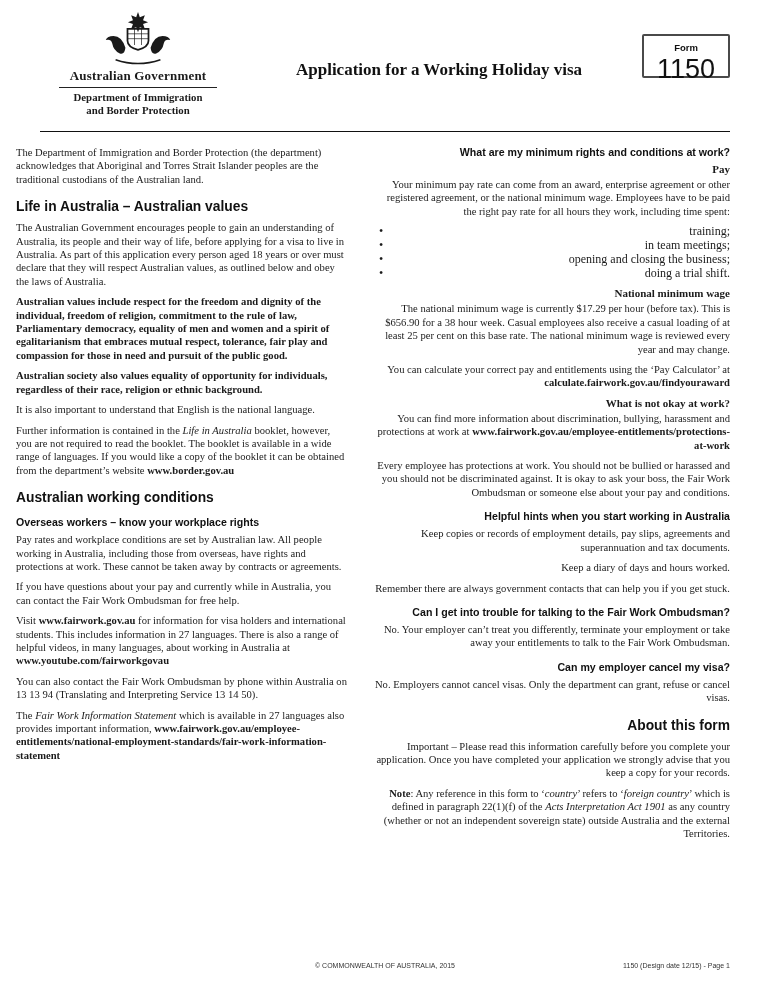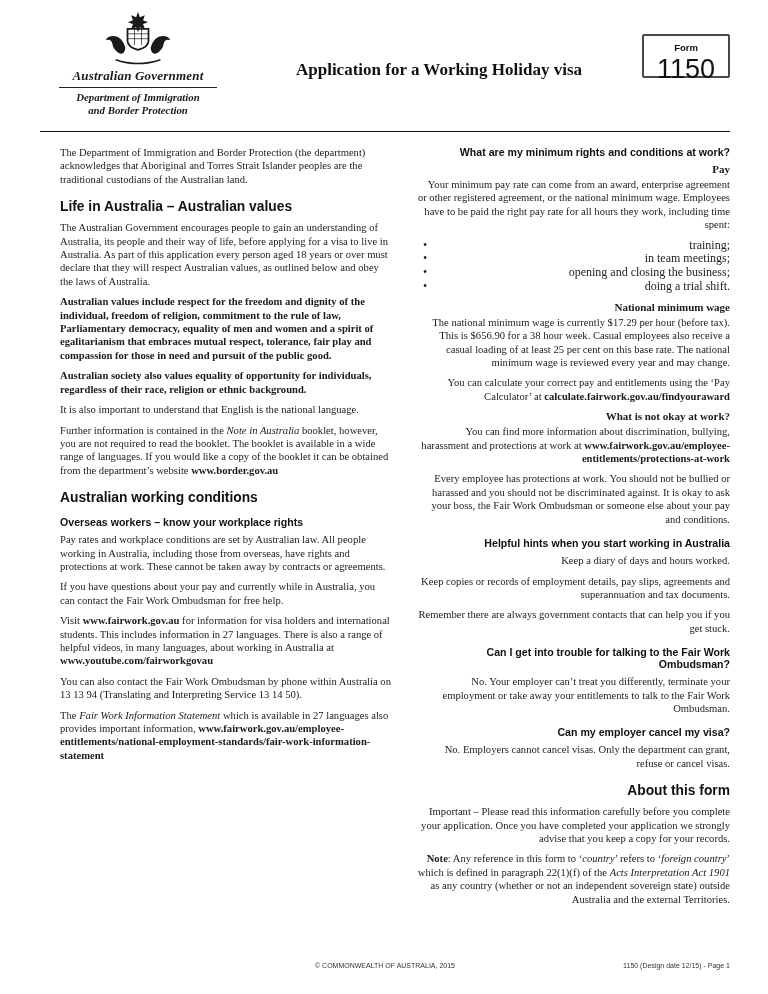--- a/index.html
+++ b/index.html
@@ -3,35 +3,35 @@
 <meta charset="utf-8">
 <style>
   * { margin:0; padding:0; box-sizing:border-box; }
   html,body { background:#ffffff; }
   .page {
     width:768px; height:994px; background:#ffffff; position:relative;
     font-family:"Liberation Serif", serif; color:#1b1b1b; overflow:hidden;
   }
   
   .hdr { display:flex; padding:10px 38px 0 40px; align-items:flex-start; }
-  .crest-block { width:196px; flex:none; text-align:center;font-style:italic; }
+  .crest-block { width:196px; flex:none; text-align:center; }
   .crest-svg { display:block; margin:0 auto; }
   .gov-name { font-size:13px; font-weight:bold; margin-top:2px; letter-spacing:.2px; }
   .gov-rule { border-top:1px solid #222; width:158px; margin:3px auto 3px auto; }
   .dept { font-size:10.8px; font-weight:bold; line-height:13px; }
   .title { flex:1; text-align:center; font-family:Liberation Serif, serif;
            font-size:17px; font-weight:bold; margin-top:50px; color:#111; }
   .form-box { width:88px; height:44px; flex:none; border:2px solid #4a4a4a;
               border-radius:2px; text-align:center; margin-top:24px; padding-top:6px;
               font-family:"Liberation Sans", sans-serif; }
   .form-label { font-size:9.5px; font-weight:bold; color:#111; }
   .form-number { font-size:27px; margin-top:1px; color:#111; }
   .hdr-rule { border-top:1.5px solid #111; margin:14px 38px 0 40px; }
   
-  .cols { display:flex; gap:26px; padding:14px 38px 0 60px; }
+  .cols { display:flex; gap:26px; padding:14px 38px 0 16px; }
   .col { min-width:0; }
   .col-left { width:331px; flex:none; }
   .col-right { flex:1;text-align:right; }
   p { font-size:10.6px; line-height:13.4px; margin:0 0 7px 0; }
   .b { font-weight:bold; }
   .i { font-style:italic; }
   .sec-h { font-family:"Liberation Sans", sans-serif; font-size:13.8px; font-weight:bold;
            margin:13px 0 7px 0; color:#111; }
   .sub-h { font-family:"Liberation Sans", sans-serif; font-size:10.6px; font-weight:bold;
            margin:11px 0 5px 0; color:#111; }
@@ -79,21 +79,21 @@
   <div class="cols">
 
     <div class="col col-left">
       <p>The Department of Immigration and Border Protection (the department) acknowledges that Aboriginal and Torres Strait Islander peoples are the traditional custodians of the Australian land.</p>
 
       <h2 class="sec-h">Life in Australia – Australian values</h2>
       <p>The Australian Government encourages people to gain an understanding of Australia, its people and their way of life, before applying for a visa to live in Australia. As part of this application every person aged 18 years or over must declare that they will respect Australian values, as outlined below and obey the laws of Australia.</p>
       <p class="b">Australian values include respect for the freedom and dignity of the individual, freedom of religion, commitment to the rule of law, Parliamentary democracy, equality of men and women and a spirit of egalitarianism that embraces mutual respect, tolerance, fair play and compassion for those in need and pursuit of the public good.</p>
       <p class="b">Australian society also values equality of opportunity for individuals, regardless of their race, religion or ethnic background.</p>
       <p>It is also important to understand that English is the national language.</p>
-      <p><span>Further information is contained in the </span><span class="i">Note in Australia</span><span> booklet, however, you are not required to read the booklet. The booklet is available in a wide range of languages. If you would like a copy of the booklet it can be obtained from the department’s website </span><span class="b">www.border.gov.au</span></p>
+      <p><span>Further information is contained in the </span><span class="i">Life in Australia</span><span> booklet, however, you are not required to read the booklet. The booklet is available in a wide range of languages. If you would like a copy of the booklet it can be obtained from the department’s website </span><span class="b">www.border.gov.au</span></p>
 
       <h2 class="sec-h">Australian working conditions</h2>
       <h3 class="sub-h">Overseas workers – know your workplace rights</h3>
       <p>Pay rates and workplace conditions are set by Australian law. All people working in Australia, including those from overseas, have rights and protections at work. These cannot be taken away by contracts or agreements.</p>
       <p>If you have questions about your pay and currently while in Australia, you can contact the Fair Work Ombudsman for free help.</p>
       <p><span>Visit </span><span class="b">www.fairwork.gov.au</span><span> for information for visa holders and international students. This includes information in 27 languages. There is also a range of helpful videos, in many languages, about working in Australia at </span><span class="b">www.youtube.com/fairworkgovau</span></p>
       <p>You can also contact the Fair Work Ombudsman by phone within Australia on 13 13 94 (Translating and Interpreting Service 13 14 50).</p>
       <p><span>The </span><span class="i">Fair Work Information Statement</span><span> which is available in 27 languages also provides important information, </span><span class="b">www.fairwork.gov.au/employee-entitlements/national-employment-standards/fair-work-information-statement</span></p>
     </div>
 
@@ -108,22 +108,22 @@
         <li>doing a trial shift.</li>
       </ul>
       <h4 class="serif-h">National minimum wage</h4>
       <p>The national minimum wage is currently $17.29 per hour (before tax). This is $656.90 for a 38 hour week. Casual employees also receive a casual loading of at least 25 per cent on this base rate. The national minimum wage is reviewed every year and may change.</p>
       <p><span>You can calculate your correct pay and entitlements using the ‘Pay Calculator’ at </span><span class="b">calculate.fairwork.gov.au/findyouraward</span></p>
       <h4 class="serif-h">What is not okay at work?</h4>
       <p><span>You can find more information about discrimination, bullying, harassment and protections at work at </span><span class="b">www.fairwork.gov.au/employee-entitlements/protections-at-work</span></p>
       <p>Every employee has protections at work. You should not be bullied or harassed and you should not be discriminated against. It is okay to ask your boss, the Fair Work Ombudsman or someone else about your pay and conditions.</p>
 
       <h3 class="sub-h">Helpful hints when you start working in Australia</h3>
+      <p>Keep copies or records of employment details, pay slips, agreements and superannuation and tax documents.</p>
       <p>Keep a diary of days and hours worked.</p>
-      <p>Keep copies or records of employment details, pay slips, agreements and superannuation and tax documents.</p>
       <p>Remember there are always government contacts that can help you if you get stuck.</p>
 
       <h3 class="sub-h">Can I get into trouble for talking to the Fair Work Ombudsman?</h3>
       <p>No. Your employer can’t treat you differently, terminate your employment or take away your entitlements to talk to the Fair Work Ombudsman.</p>
 
       <h3 class="sub-h">Can my employer cancel my visa?</h3>
       <p>No. Employers cannot cancel visas. Only the department can grant, refuse or cancel visas.</p>
 
       <h2 class="sec-h">About this form</h2>
       <p>Important – Please read this information carefully before you complete your application. Once you have completed your application we strongly advise that you keep a copy for your records.</p>

